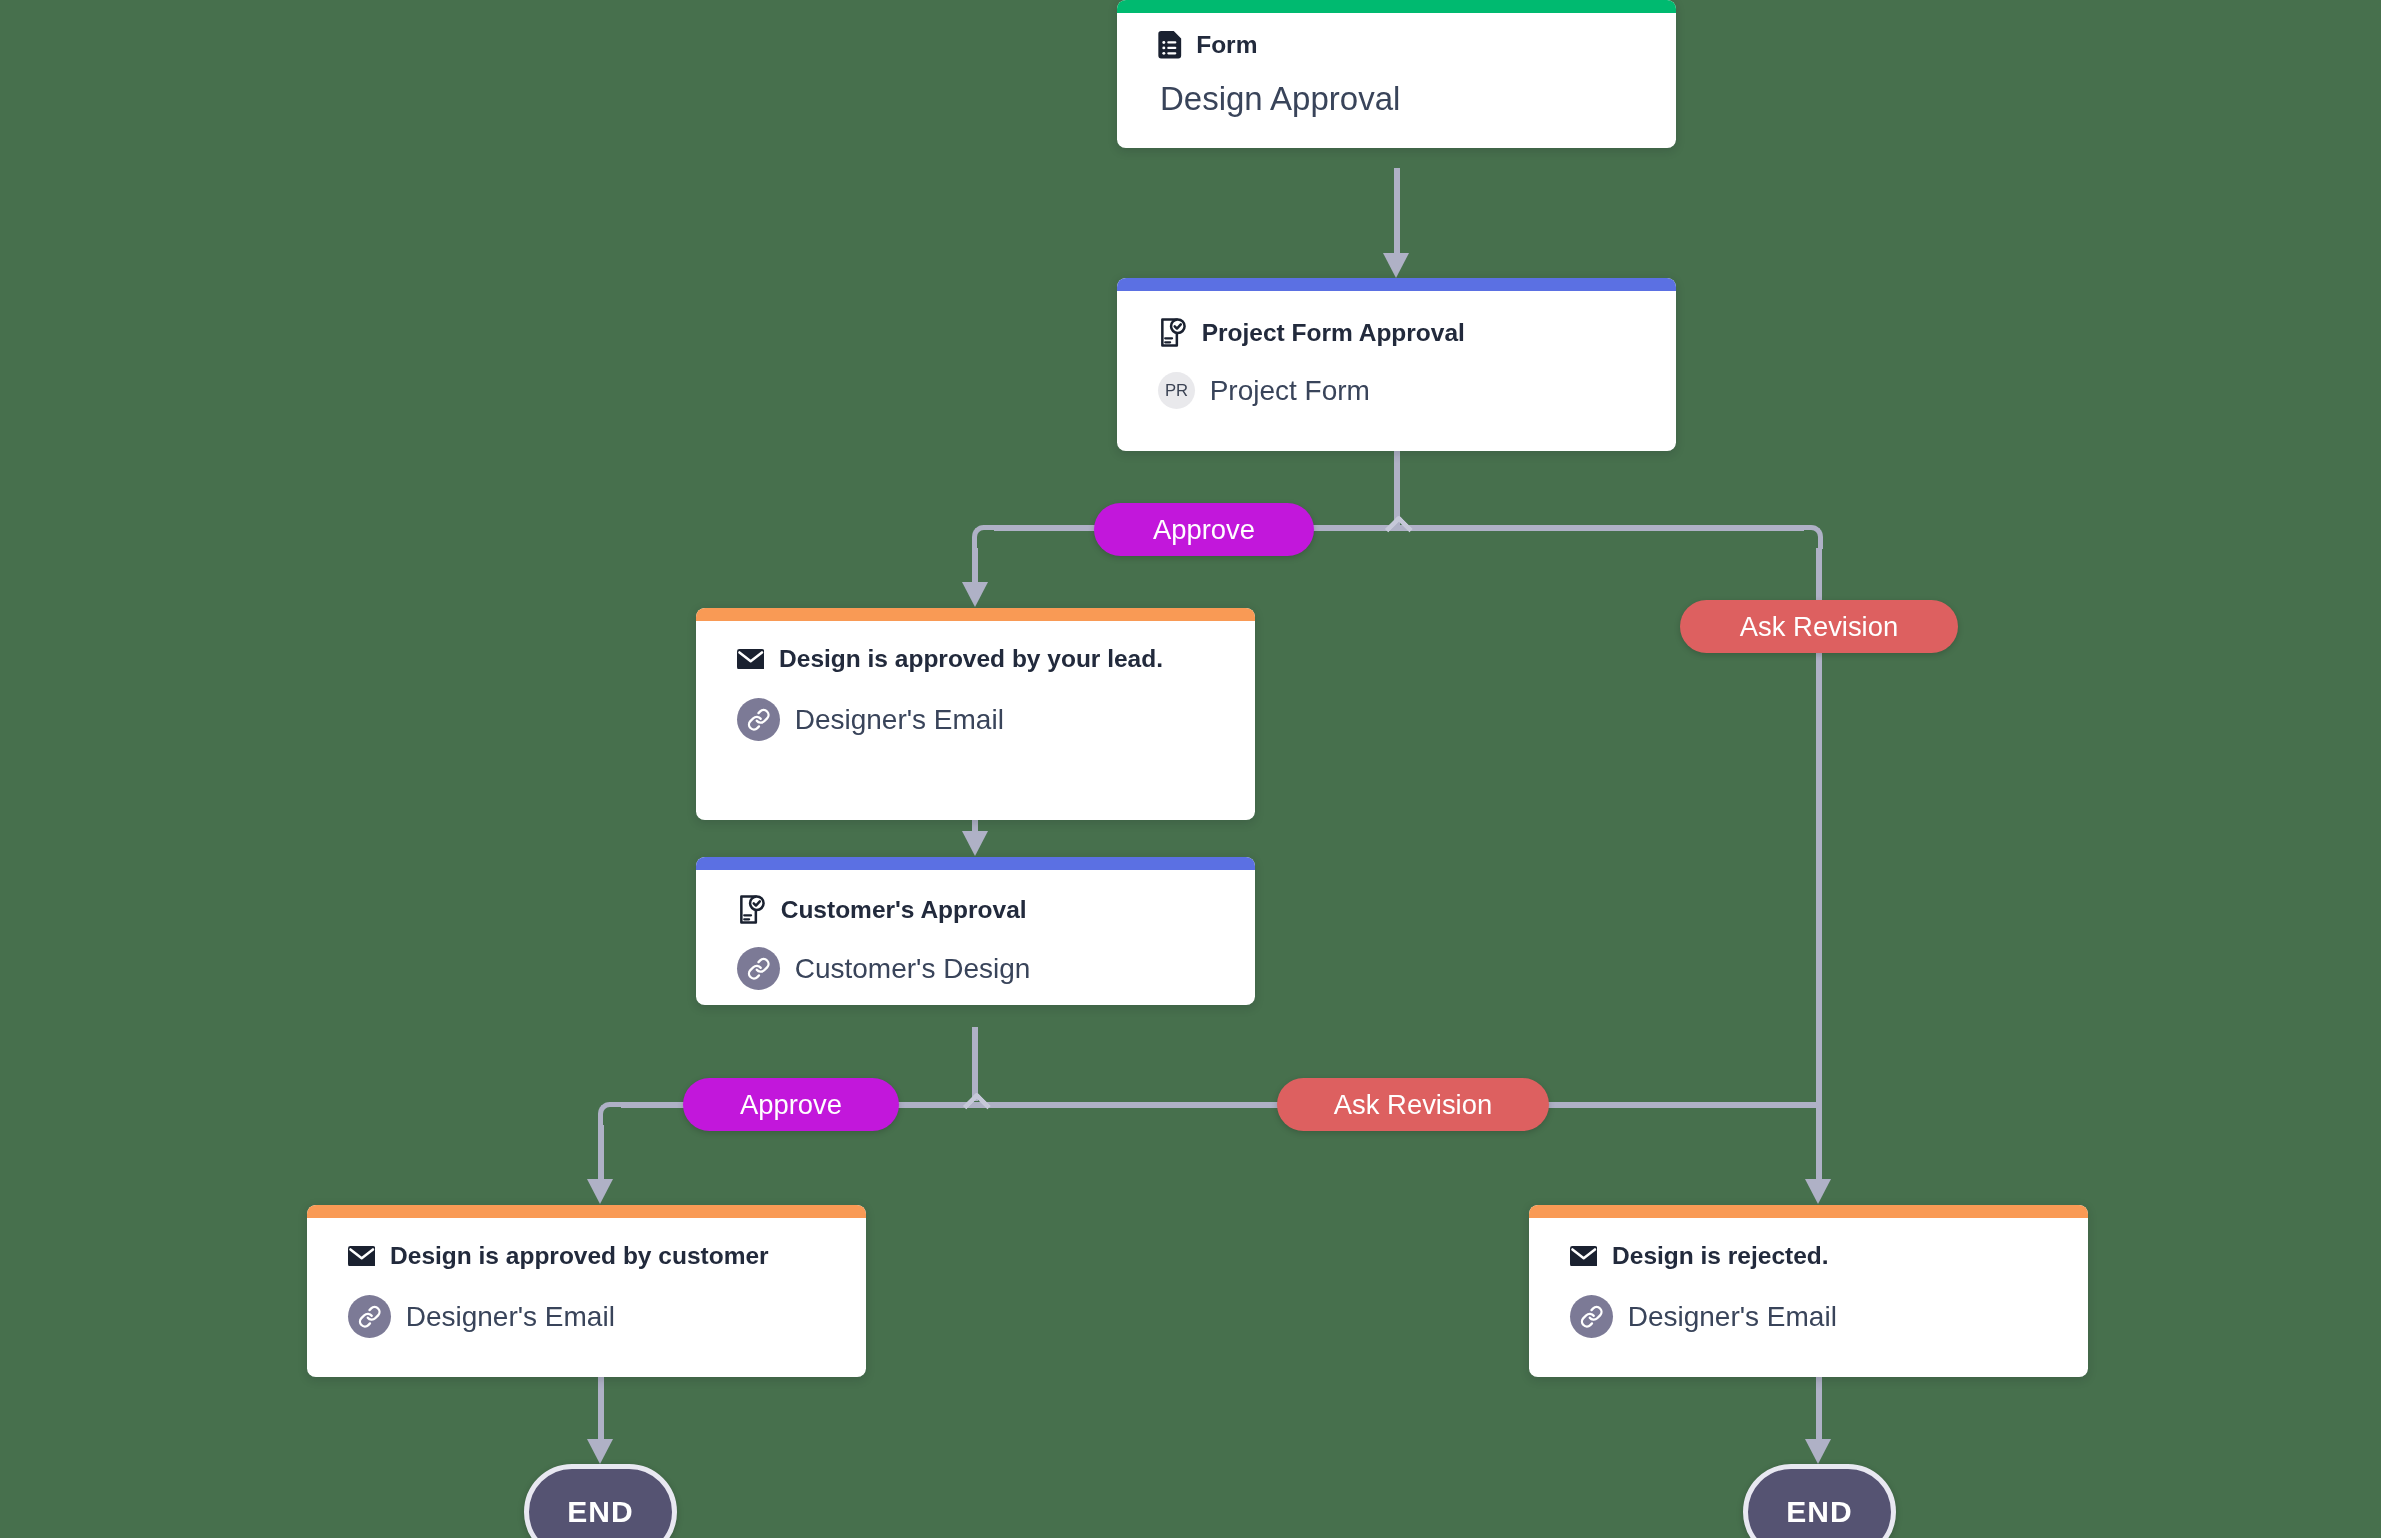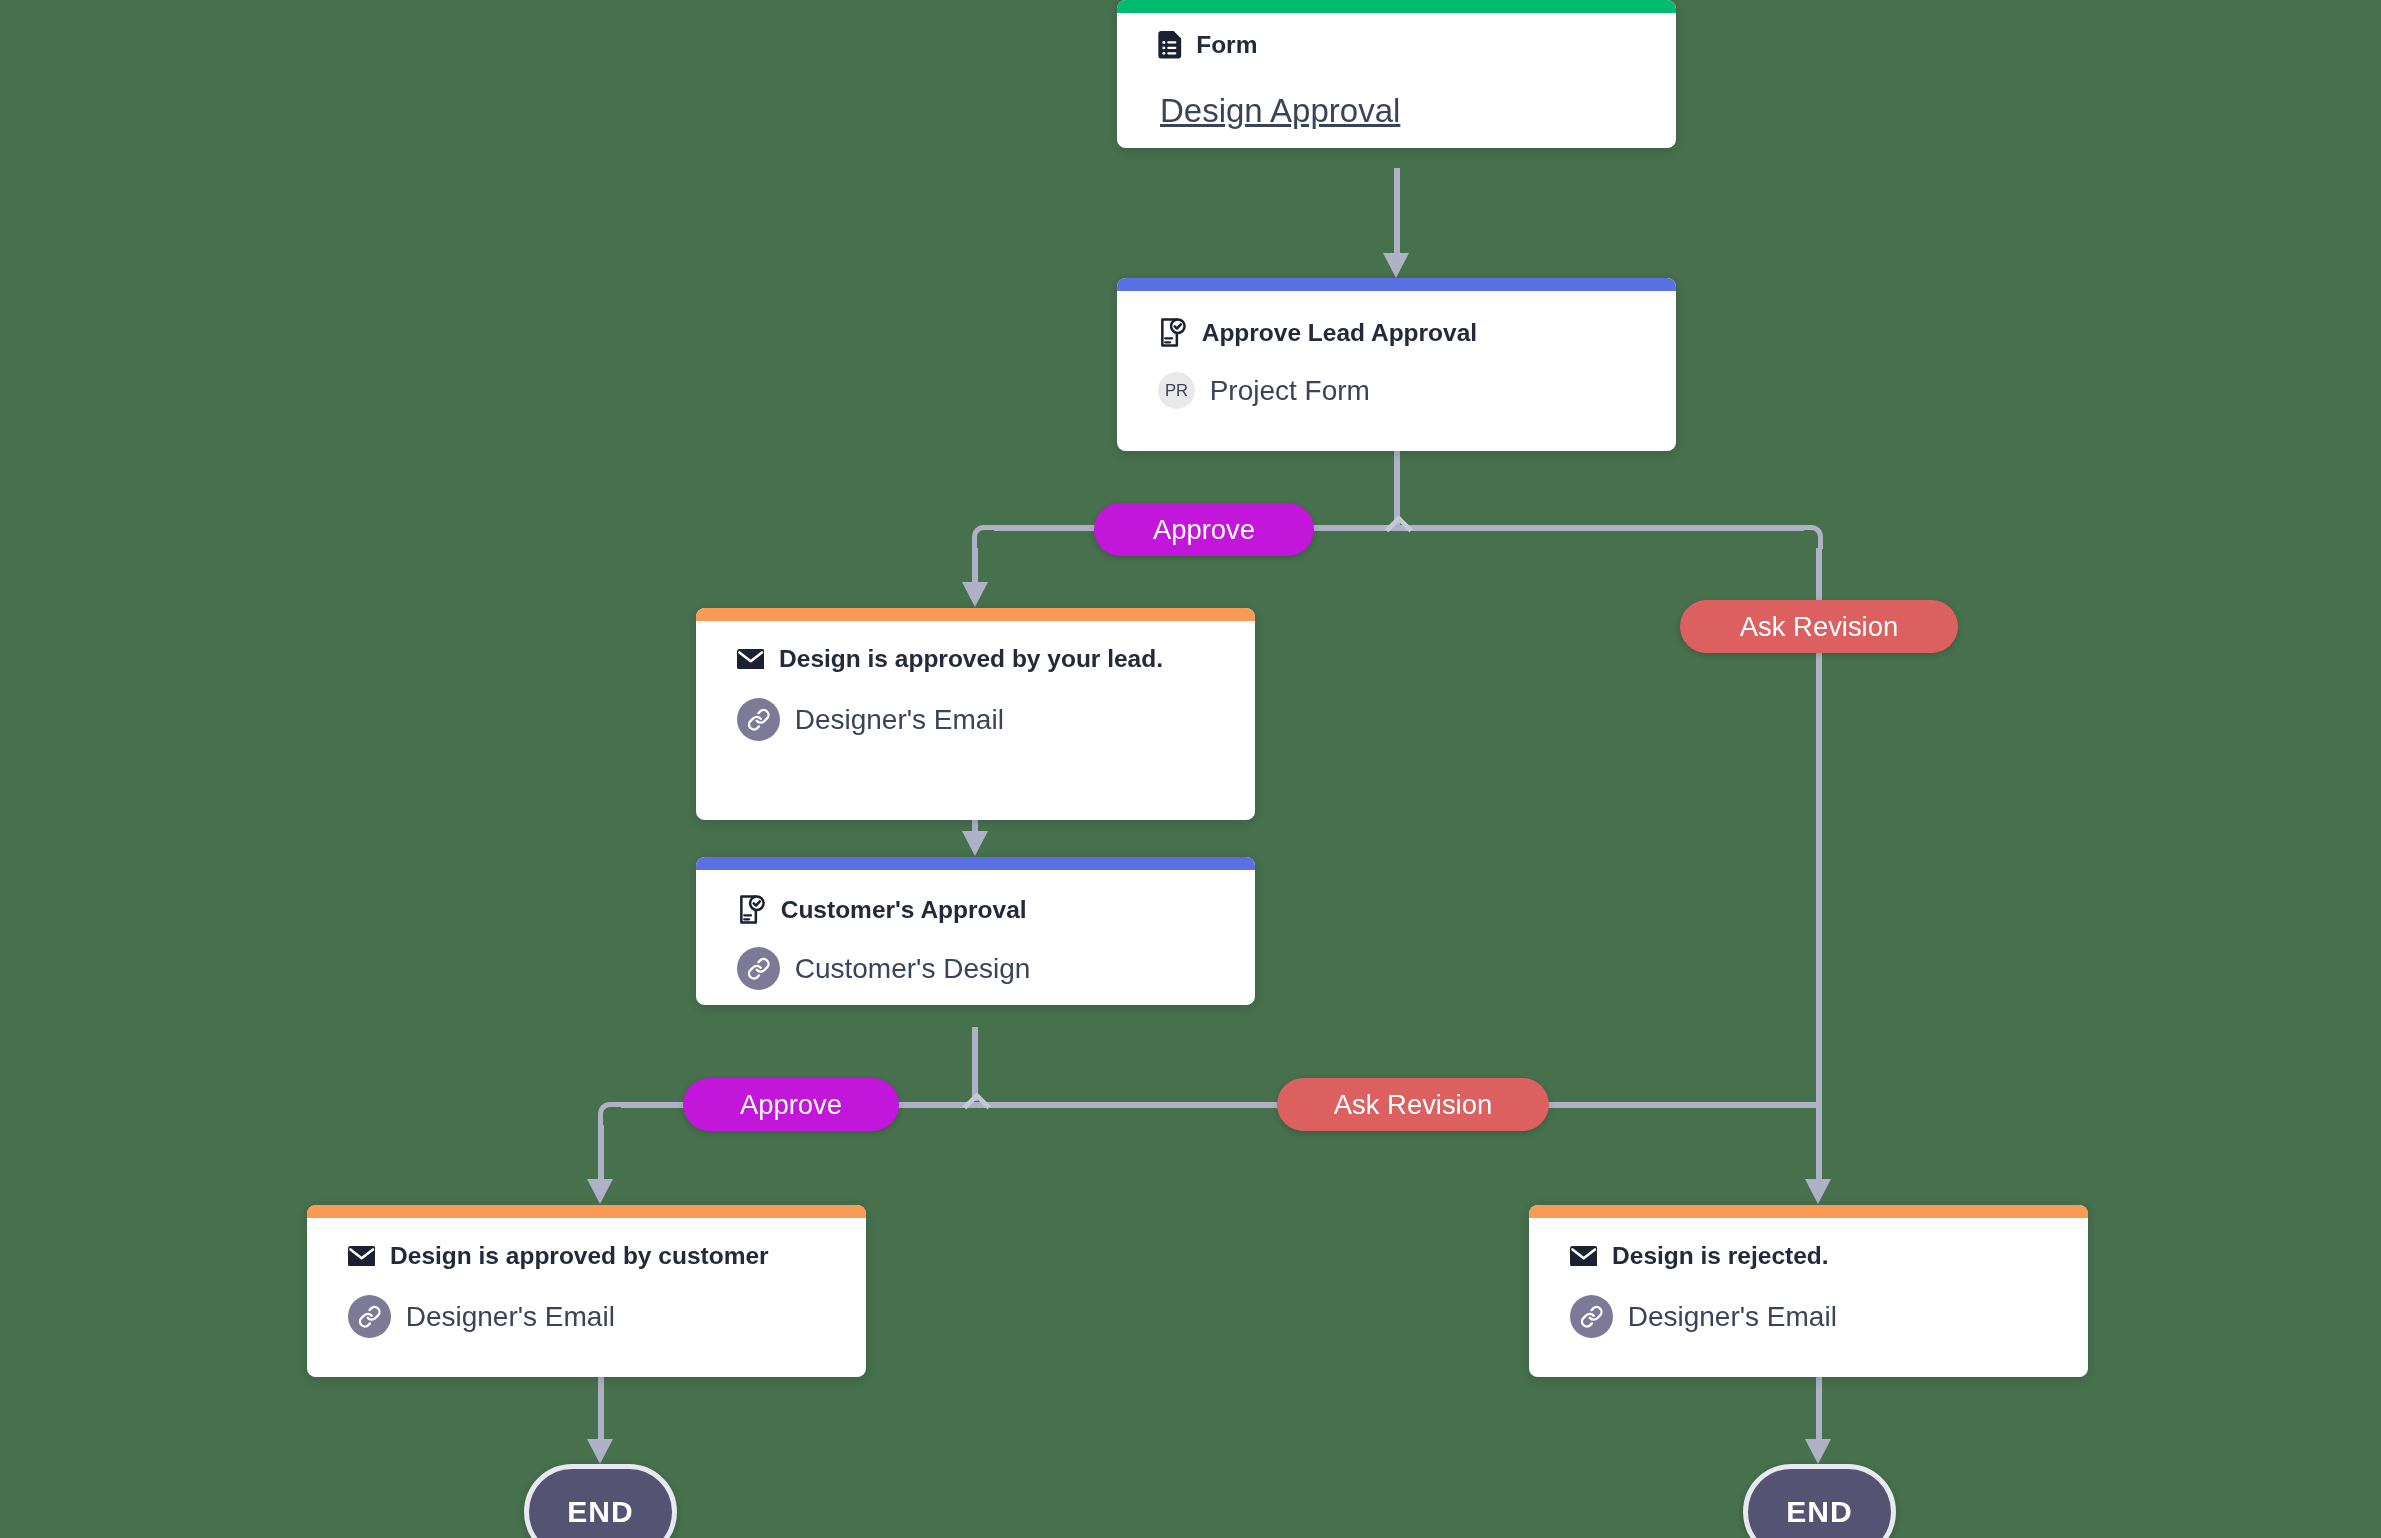--- a/index.html
+++ b/index.html
@@ -88,35 +88,35 @@
           <circle cx="4.8" cy="10" r="1.3" fill="#fff"></circle>
           <rect x="7.8" y="9" width="8" height="2" rx="1" fill="#fff"></rect>
           <circle cx="4.8" cy="14.8" r="1.3" fill="#fff"></circle>
           <rect x="7.8" y="13.8" width="8" height="2" rx="1" fill="#fff"></rect>
           <circle cx="4.8" cy="19.6" r="1.3" fill="#fff"></circle>
           <rect x="7.8" y="18.6" width="8" height="2" rx="1" fill="#fff"></rect>
         </svg>
     </span>
     <span>Form</span>
   </div>
-  <div class="form-title" style="top:92px;text-decoration:underline;">Design Approval</div>
+  <div class="form-title" style="top:80px;">Design Approval</div>
 </div>
 
 <div class="card" style="left:1117px;top:278px;height:173px;">
   <div class="bar" style="background: rgb(91, 112, 227);"></div>
   <div class="row title-row" style="top:39px;">
     <span class="icon">
       <svg width="29" height="31" viewBox="0 0 30 32">
           <path d="M4.5 2.5h15v27h-15z" fill="#fff" stroke="#1A2130" stroke-width="2.6" stroke-linejoin="round"></path>
           <path d="M7.5 22h7M7.5 26.2h5" stroke="#1A2130" stroke-width="2.4" stroke-linecap="round"></path>
           <circle cx="20.5" cy="9.5" r="7" fill="#fff" stroke="#1A2130" stroke-width="2.6"></circle>
           <path d="M17.3 9.6l2.3 2.3 4-4.3" fill="none" stroke="#1A2130" stroke-width="2.6" stroke-linecap="round" stroke-linejoin="round"></path>
         </svg>
     </span>
-    <span>Approve Lead Approval</span>
+    <span>Project Form Approval</span>
   </div>
   <div class="row sub-row" style="top:94px;">
     <span class="avatar">PR</span>
     <span>Project Form</span>
   </div>
 </div>
 
 <div class="card" style="left:696px;top:608px;height:212px;">
   <div class="bar" style="background: rgb(249, 154, 85);"></div>
   <div class="row title-row" style="top:37px;">

